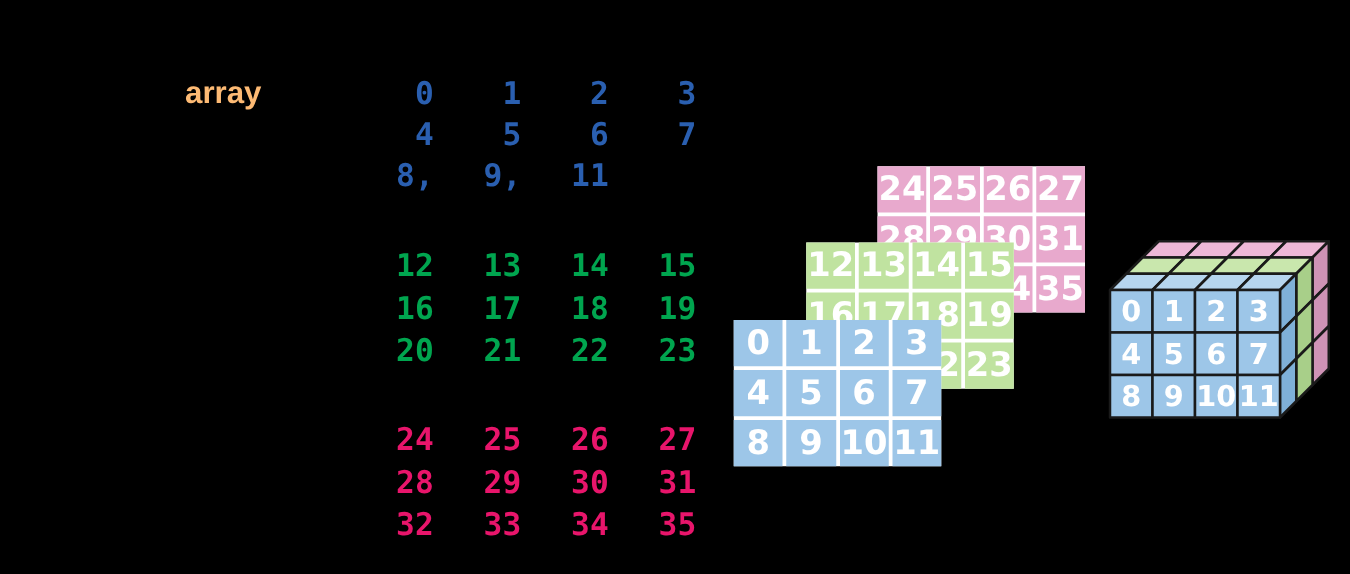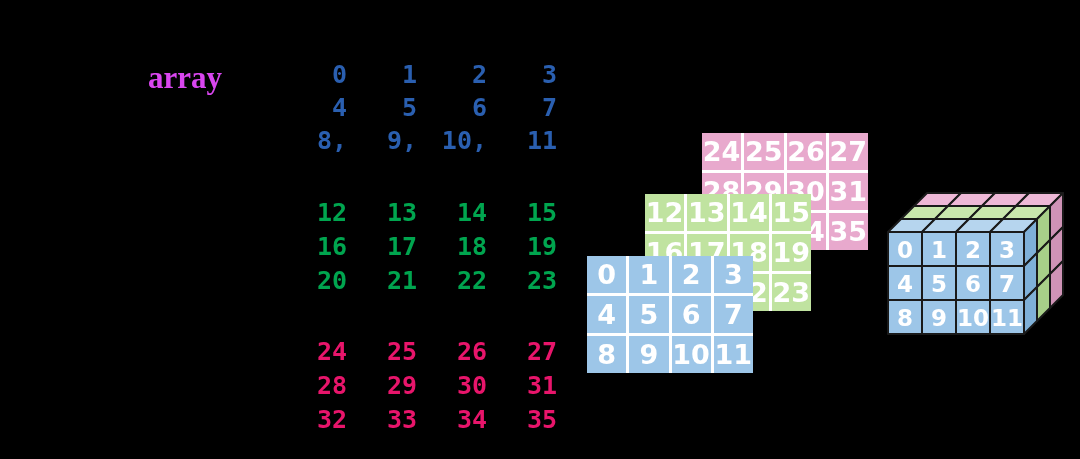--- a/index.html
+++ b/index.html
@@ -2,22 +2,22 @@
 <html><head>
 <meta charset="utf-8">
 <style>
   html,body{margin:0;padding:0;background:#000;}
   body{width:1080px;height:459px;position:relative;overflow:hidden;
        font-family:"DejaVu Sans",sans-serif;}
 
   
   #code-panel{position:absolute;left:0;top:0;width:560px;height:459px;}
   .code-label{position:absolute;left:148px;top:60px;
-      font-family:Liberation Serif, serif;font-weight:bold;
-      font-size:31px;color:#d946ef;letter-spacing:0px;}
+      font-family:Liberation Sans, sans-serif;font-weight:bold;
+      font-size:25px;color:#fdba74;letter-spacing:0px;}
   .num-row{position:absolute;width:250px;height:34px;
       font-family:"DejaVu Sans Mono",monospace;font-weight:bold;
       font-size:25px;display:flex;}
   .num-cell{flex:0 0 62px;text-align:right;padding-right:8px;white-space:pre;}
   .blk-blue .num-cell{color:#2a5fb0;}
   .blk-green .num-cell{color:#00a54f;}
   .blk-pink .num-cell{color:#e8156b;}
 
   
   #planes{position:absolute;left:0;top:0;width:1080px;height:459px;}
@@ -59,21 +59,20 @@
   </div>
   <div class="num-row blk-blue" style="left:285px;top:93px;">
     <span class="num-cell">4</span>
     <span class="num-cell">5</span>
     <span class="num-cell">6</span>
     <span class="num-cell">7</span>
   </div>
   <div class="num-row blk-blue" style="left:285px;top:126px;">
     <span class="num-cell">8,</span>
     <span class="num-cell">9,</span>
-    <span class="num-cell">10,</span>
     <span class="num-cell">11</span>
   </div>
 
   <div class="num-row blk-green" style="left:285px;top:198px;">
     <span class="num-cell">12</span>
     <span class="num-cell">13</span>
     <span class="num-cell">14</span>
     <span class="num-cell">15</span>
   </div>
   <div class="num-row blk-green" style="left:285px;top:232px;">

